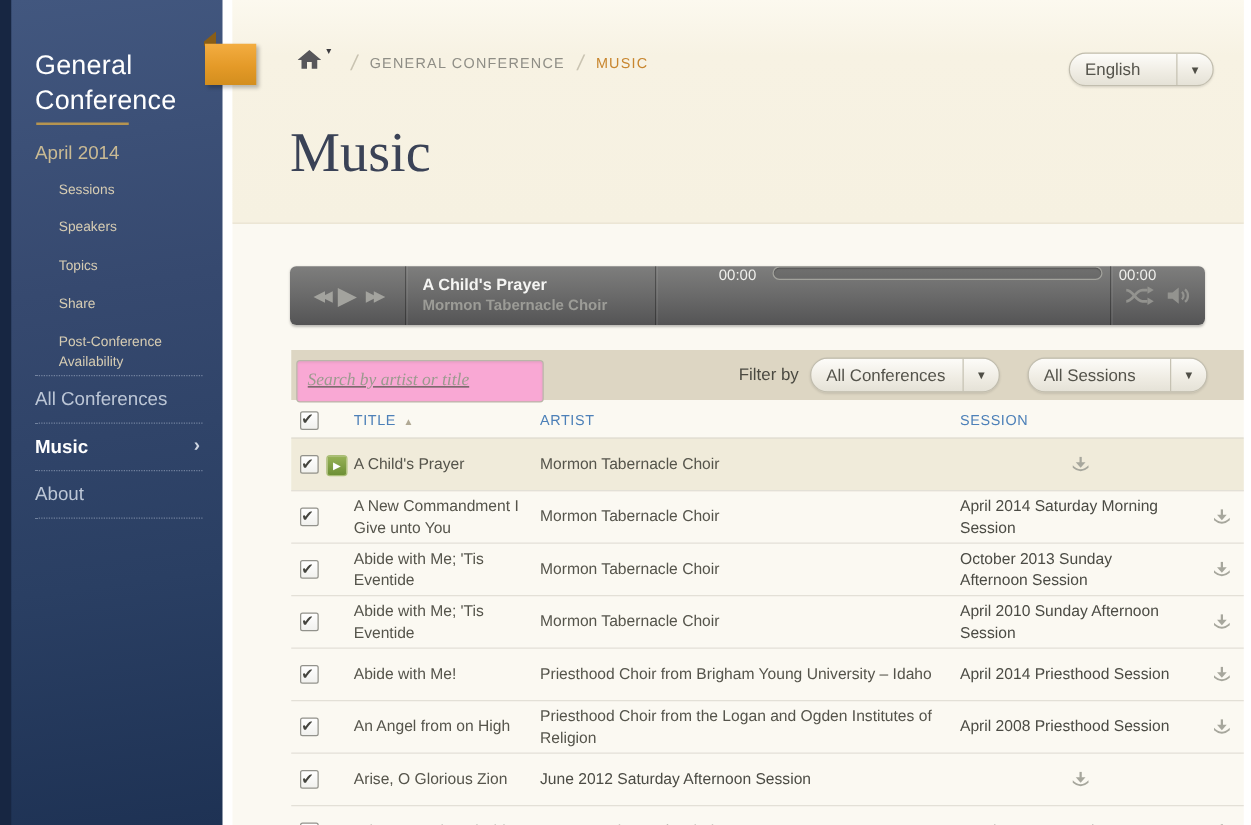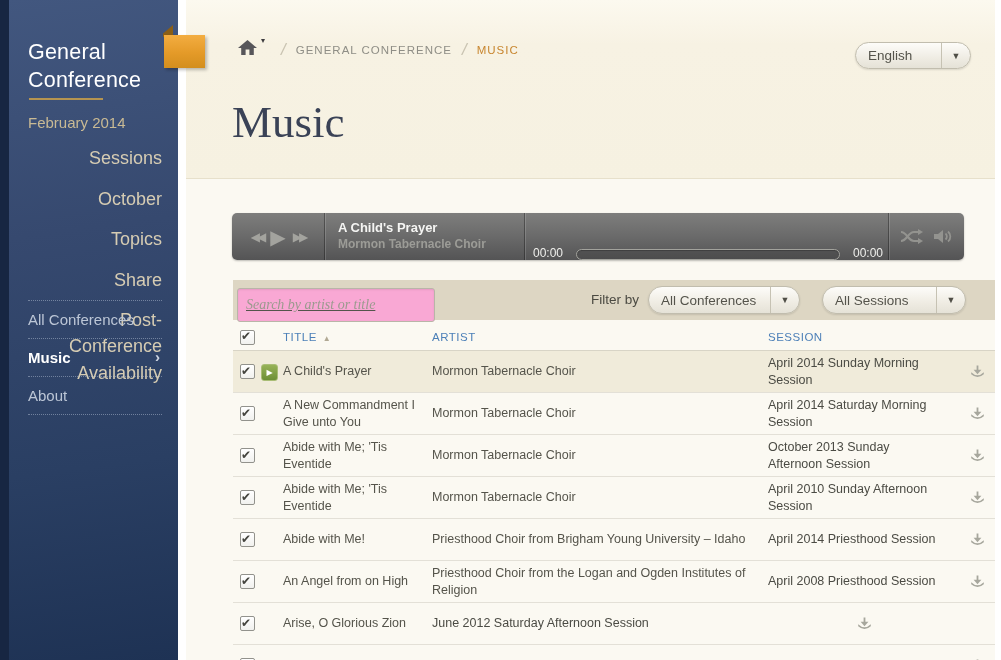--- a/index.html
+++ b/index.html
@@ -27,21 +27,21 @@
   }
   .sb-conf{
     position:absolute;left:28px;top:114px;
     color:#c9ba94;font-size:15px;
   }
   .sb-sub{
     position:absolute;left:47px;top:145px;width:115px;
     list-style:none;margin:0;padding:0;
   }
   .sb-sub li{
-    color:#d6ccb3;font-size:18px;line-height:1.45;margin-bottom:14.5px;cursor:pointer;text-align:right;
+    color:#d6ccb3;font-size:11px;line-height:1.45;margin-bottom:14.5px;cursor:pointer;
   }
   .sb-nav{
     position:absolute;left:28px;top:300px;width:134px;
     list-style:none;margin:0;padding:0;
   }
   .sb-nav li{
     border-top:1px dotted rgba(195,207,225,.45);
     padding:10px 0 10px 0;
     color:#bcc6d6;font-size:15px;cursor:pointer;position:relative;
   }
@@ -106,21 +106,21 @@
   .pdiv{position:absolute;top:0;height:47px;width:0;
     border-left:1px solid rgba(0,0,0,.32);border-right:1px solid rgba(255,255,255,.15);}
   .p-controls{position:absolute;left:0;top:0;width:92px;height:47px;
     display:flex;align-items:center;justify-content:center;gap:5px;color:#a3a39e;}
   .ctl{cursor:pointer;line-height:1;}
   .ctl.small{font-size:12px;letter-spacing:-3px;}
   .ctl.big{font-size:20px;margin:0 2px;}
   .p-info{position:absolute;left:94px;top:0;width:198px;height:47px;}
   .p-track{position:absolute;left:12px;top:7px;font-size:13px;font-weight:bold;color:#f5f5f3;white-space:nowrap;}
   .p-artist{position:absolute;left:12px;top:24px;font-size:12px;font-weight:bold;color:#9c9c97;white-space:nowrap;}
-  .p-timeline{position:absolute;left:294px;top:0;width:364px;height:47px;display:flex;align-items:flex-end;}
+  .p-timeline{position:absolute;left:294px;top:0;width:364px;height:47px;display:flex;align-items:flex-start;padding-left:42px;}
   .p-time{font-size:12px;color:#efefec;width:44px;text-align:center;flex:none;}
   .p-bar{
     flex:1;height:9px;margin:0 6px;border-radius:6px;
     border:1px solid #a2a29c;background:rgba(0,0,0,.10);
     box-shadow:inset 0 1px 1px rgba(0,0,0,.25);cursor:pointer;
   }
   .p-extras{position:absolute;left:658px;top:0;width:74px;height:47px;
     display:flex;align-items:center;justify-content:center;gap:10px;}
   .p-extras svg{cursor:pointer;display:block;}
   
@@ -172,24 +172,24 @@
   .session-cell{padding-right:20px;color:#4b4b44;}
   .dl-cell{text-align:center;}
   .dl-cell svg{cursor:pointer;display:inline-block;vertical-align:middle;}
 </style>
 </head>
 <body>
 
 <div class="sidebar">
   <div class="sb-title">General Conference</div>
   <div class="sb-rule"></div>
-  <div class="sb-conf">February 2014</div>
+  <div class="sb-conf">April 2014</div>
   <ul class="sb-sub">
     <li>Sessions</li>
-    <li>October</li>
+    <li>Speakers</li>
     <li>Topics</li>
     <li>Share</li>
     <li>Post-Conference Availability</li>
   </ul>
   <ul class="sb-nav">
     <li><span>All Conferences</span></li>
     <li class="active">
       <span>Music</span>
       <span class="arrow">›</span>
     </li>
@@ -295,21 +295,20 @@
     <div>
   <div class="trow playing">
     <span class="cb-cell">
       <span class="cb"><span class="check">✔</span></span>
     </span>
     <span>
       <span class="rowplay">▶</span>
     </span>
     <span class="title-cell">A Child's Prayer</span>
     <span class="artist-cell">Mormon Tabernacle Choir</span>
-    <span class="session-cell">April 2014 Sunday Morning Session</span>
     <span class="dl-cell">
       <svg width="15" height="14" viewBox="0 0 15 14">
         <rect x="6.6" y="0.5" width="1.8" height="4.8" fill="#a7a79d"></rect>
         <polygon points="3.6,4.8 11.4,4.8 7.5,9.2" fill="#a7a79d"></polygon>
         <path d="M1.2 7.2 Q7.5 13.4 13.8 7.2 L13.8 9.2 Q7.5 14.8 1.2 9.2 Z" fill="#a7a79d"></path>
       </svg>
     </span>
   </div>
 
   <div class="trow">

